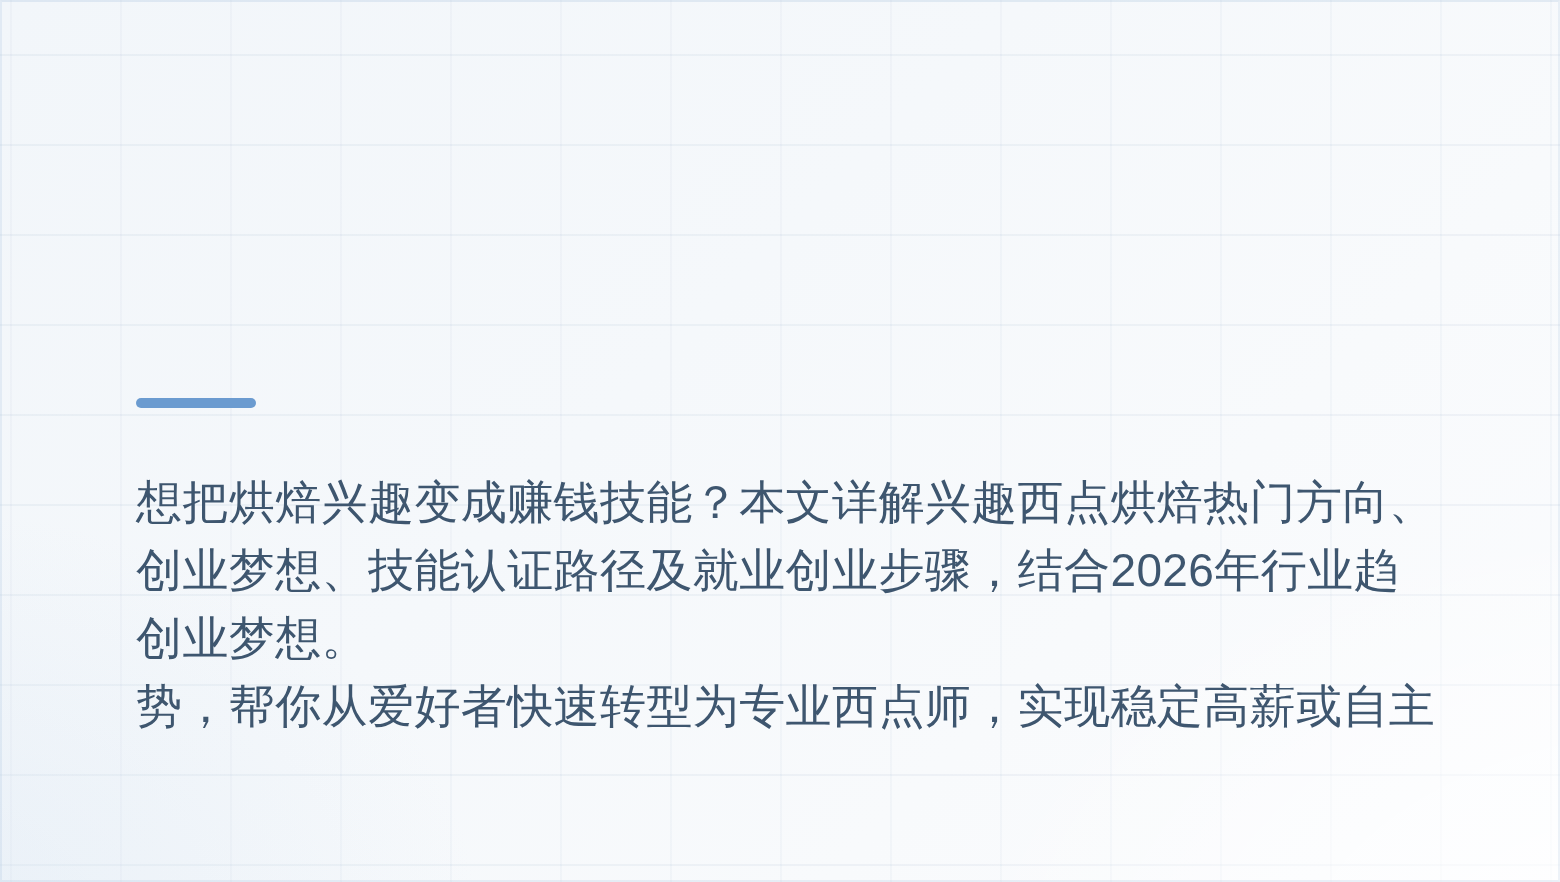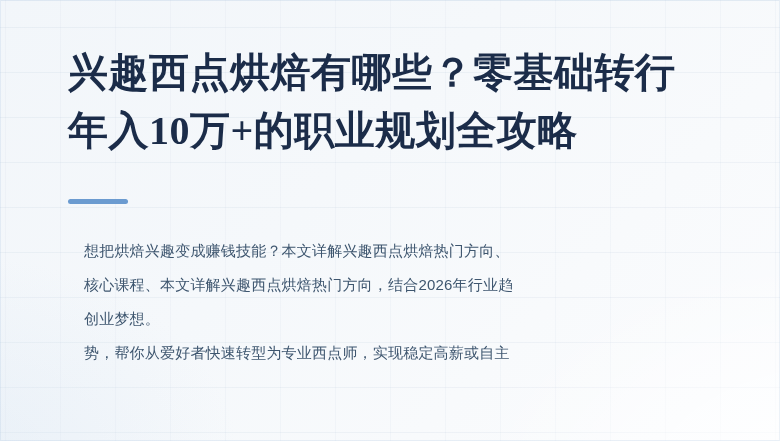--- a/index.html
+++ b/index.html
@@ -105,53 +105,49 @@
     left: 0;
     width: 60px;
     height: 5px;
     border-radius: 3px;
     background: #6b9bd0;
   }
 
   #summary {
     position: absolute;
     top: 234px;
-    left: 16px;
+    left: 0;
     width: 648px;
     margin: 0;
     font-family: "Liberation Sans", "DejaVu Sans", sans-serif;
-    font-size: 15px;
+    font-size: 23px;
     line-height: 34px;
     color: #3e566f;
     letter-spacing: 0.2px;
   }
   #summary .s-line {
     display: block;
     white-space: nowrap;
   }
 </style>
 </head>
 <body>
 
 <div id="card">
 
   <div id="grid-overlay"></div>
   <div id="sheen"></div>
   <div id="edge"></div>
 
   <div id="content">
 
-    <h1 id="title">
-      <span class="t-line">兴趣西点烘焙有哪些？零基础转行</span>
-      <span class="t-line">年入10万+的职业规划全攻略</span>
-    </h1>
 
     <div id="accent-bar"></div>
 
     <p id="summary">
       <span class="s-line">想把烘焙兴趣变成赚钱技能？本文详解兴趣西点烘焙热门方向、</span>
-      <span class="s-line">核心课程、本文详解兴趣西点烘焙热门方向，结合2026年行业趋</span>
+      <span class="s-line">创业梦想、技能认证路径及就业创业步骤，结合2026年行业趋</span>
       <span class="s-line">创业梦想。</span>
       <span class="s-line">势，帮你从爱好者快速转型为专业西点师，实现稳定高薪或自主</span>
     </p>
 
   </div>
 </div>
 
 </body></html>

